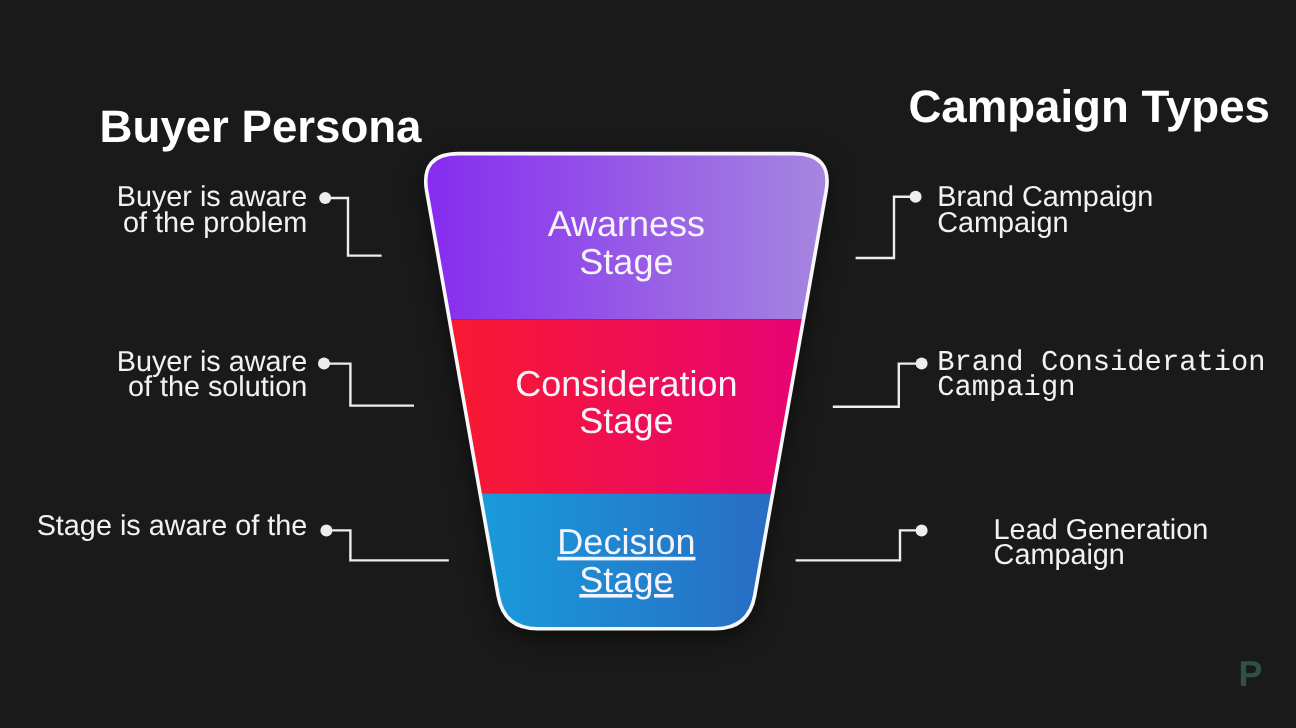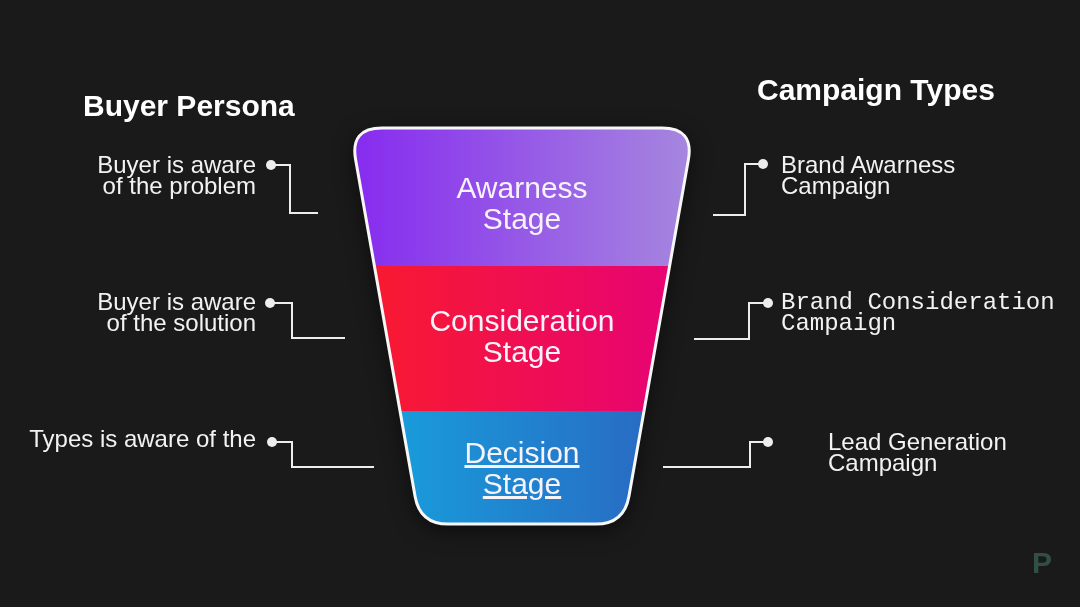--- a/index.html
+++ b/index.html
@@ -3,21 +3,21 @@
 <meta charset="utf-8">
 <style>
   html,body{margin:0;padding:0;background:#1A1A1A;}
   .canvas{
     position:relative;width:1080px;height:607px;overflow:hidden;
     background:#1A1A1A;
     font-family:"Liberation Sans", sans-serif;
     -webkit-font-smoothing:antialiased;
   }
   .heading{
-    position:absolute;color:#FFFFFF;font-size:30px;font-weight:700;
+    position:absolute;color:#FFFFFF;font-size:38px;font-weight:700;
     line-height:32px;white-space:nowrap;
   }
   .heading-left{left:83px;top:90px;}
   .heading-right{left:757px;top:74px;}
   .item{
     position:absolute;color:#F2F2F2;font-size:24px;line-height:20.5px;
     white-space:nowrap;
   }
   .item-left{text-align:right;right:824px;}
   .item-right{text-align:left;left:781px;}
@@ -100,25 +100,25 @@
 
   <div class="item item-left item-l1">
     <div>Buyer is aware</div>
     <div>of the problem</div>
   </div>
   <div class="item item-left item-l2">
     <div>Buyer is aware</div>
     <div>of the solution</div>
   </div>
   <div class="item item-left item-l3">
-    <div>Types is aware of the</div>
+    <div>Stage is aware of the</div>
   </div>
 
   <div class="item item-right item-r1">
-    <div>Brand Awarness</div>
+    <div>Brand Campaign</div>
     <div>Campaign</div>
   </div>
   <div class="item item-right item-r2">
     <div>Brand Consideration</div>
     <div>Campaign</div>
   </div>
   <div class="item item-right item-r3">
     <div>Lead Generation</div>
     <div>Campaign</div>
   </div>

